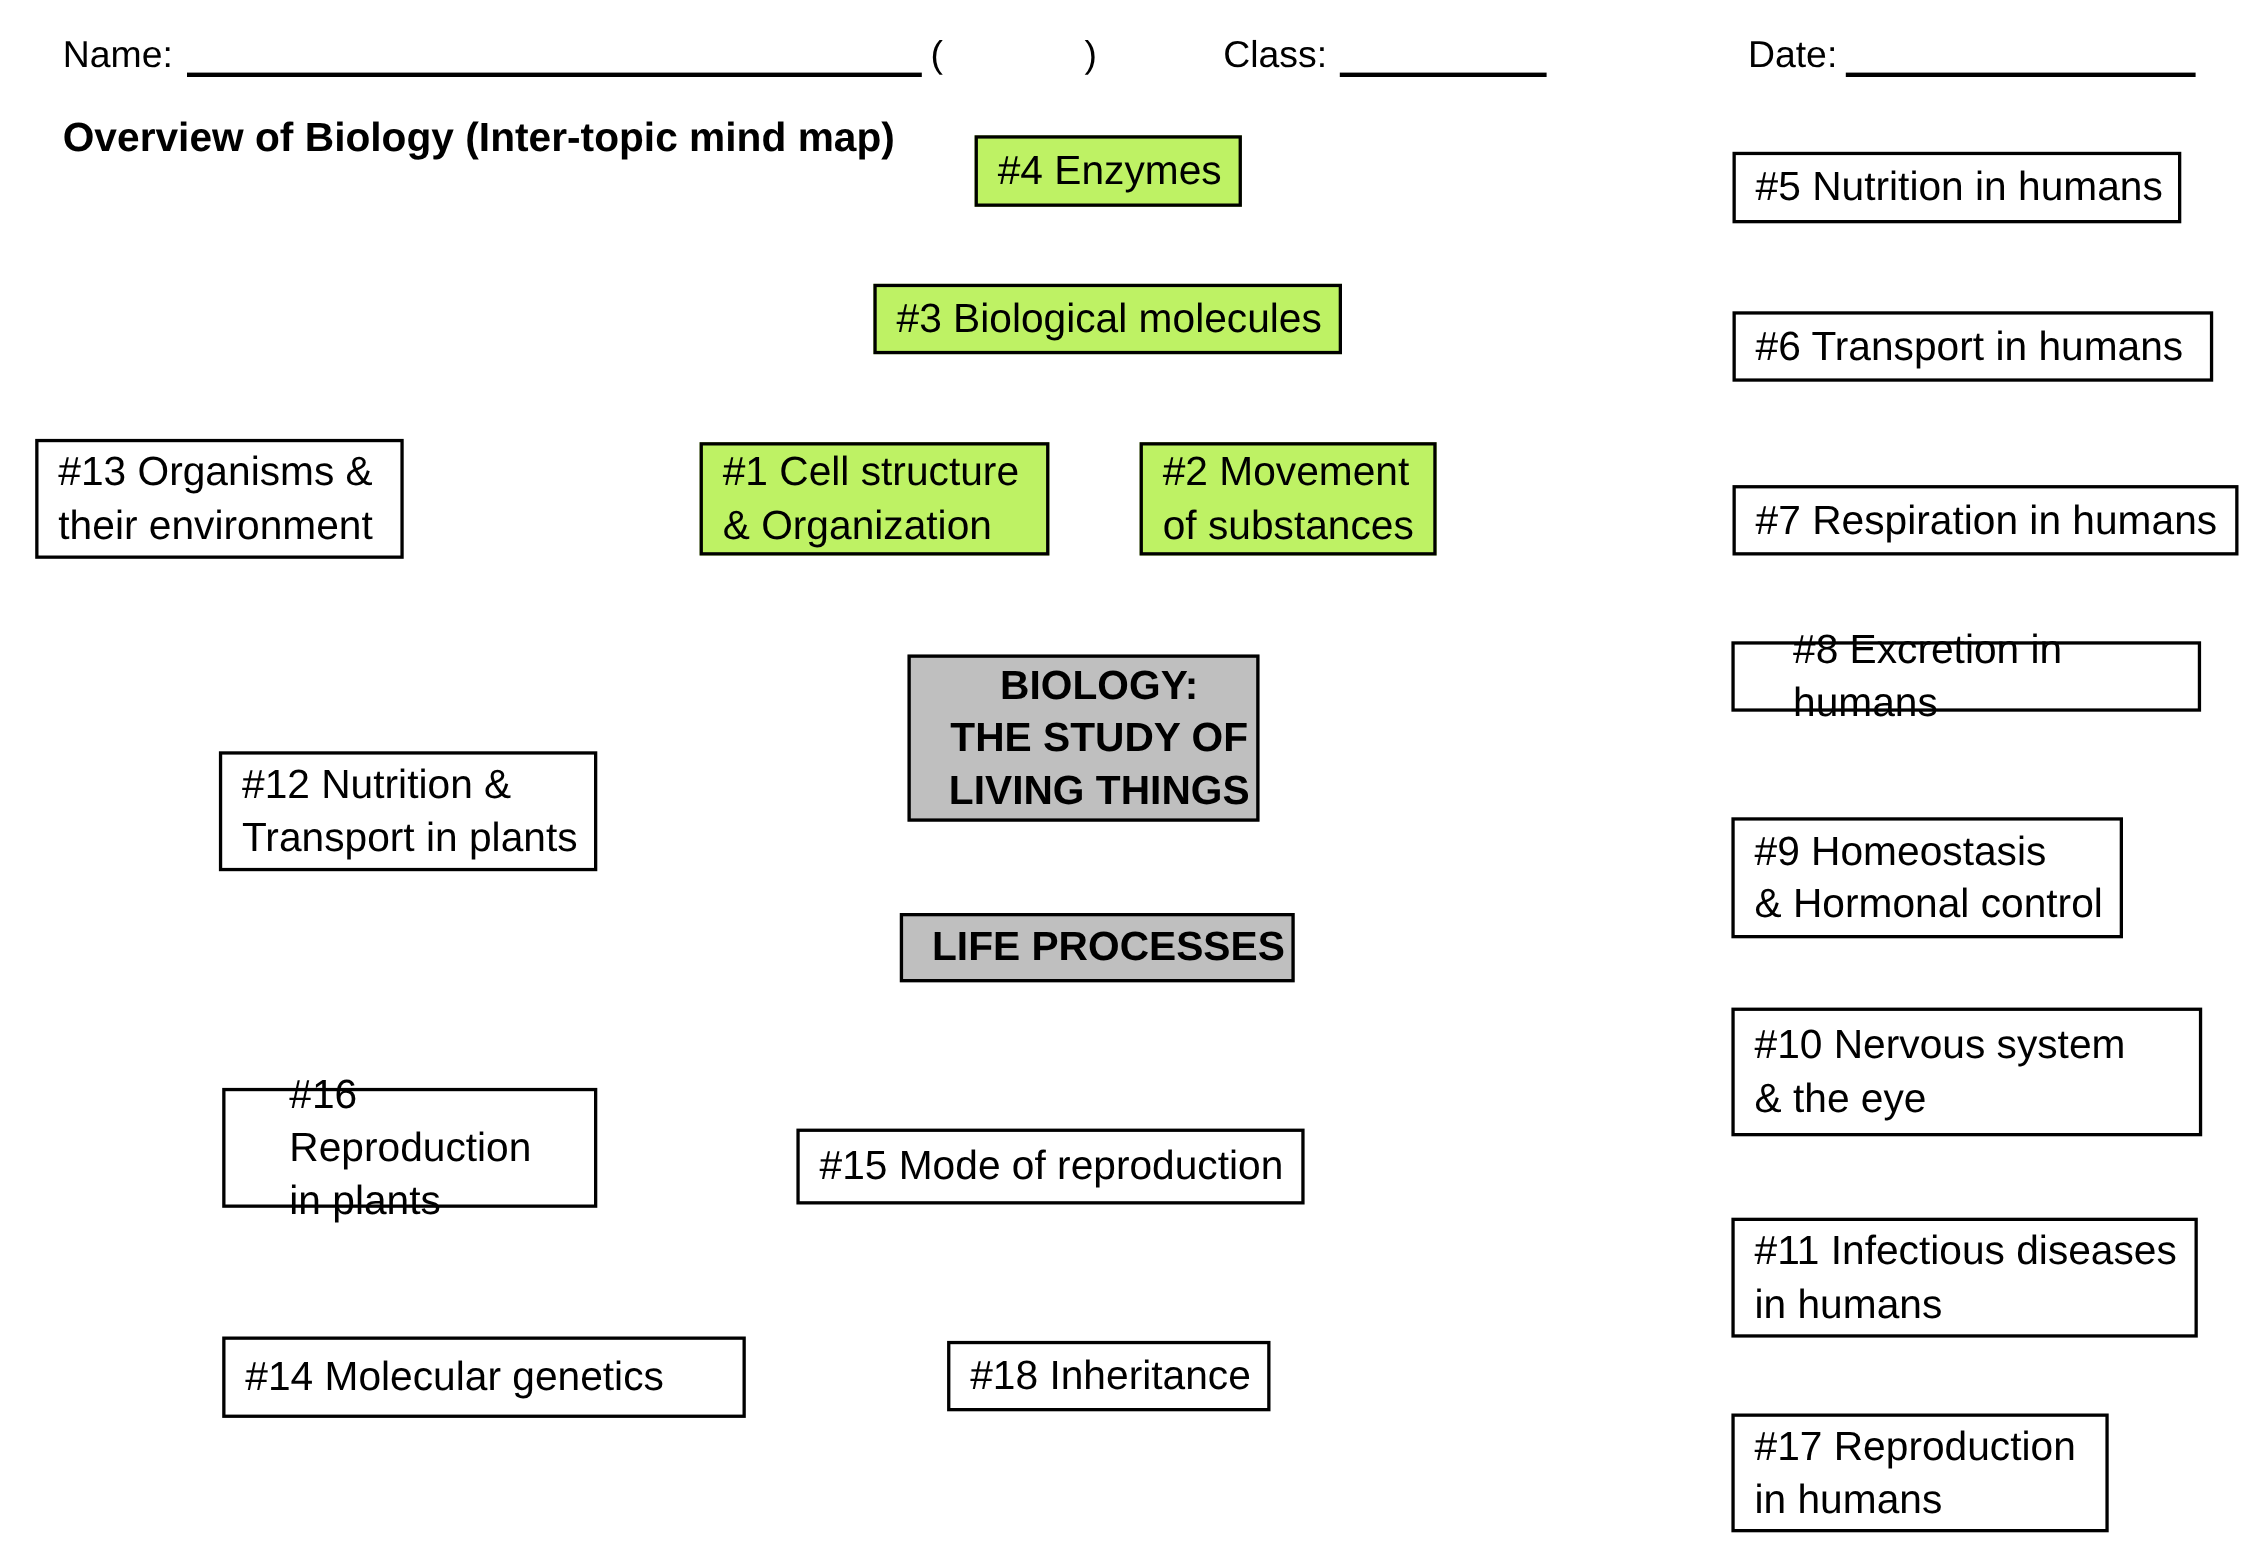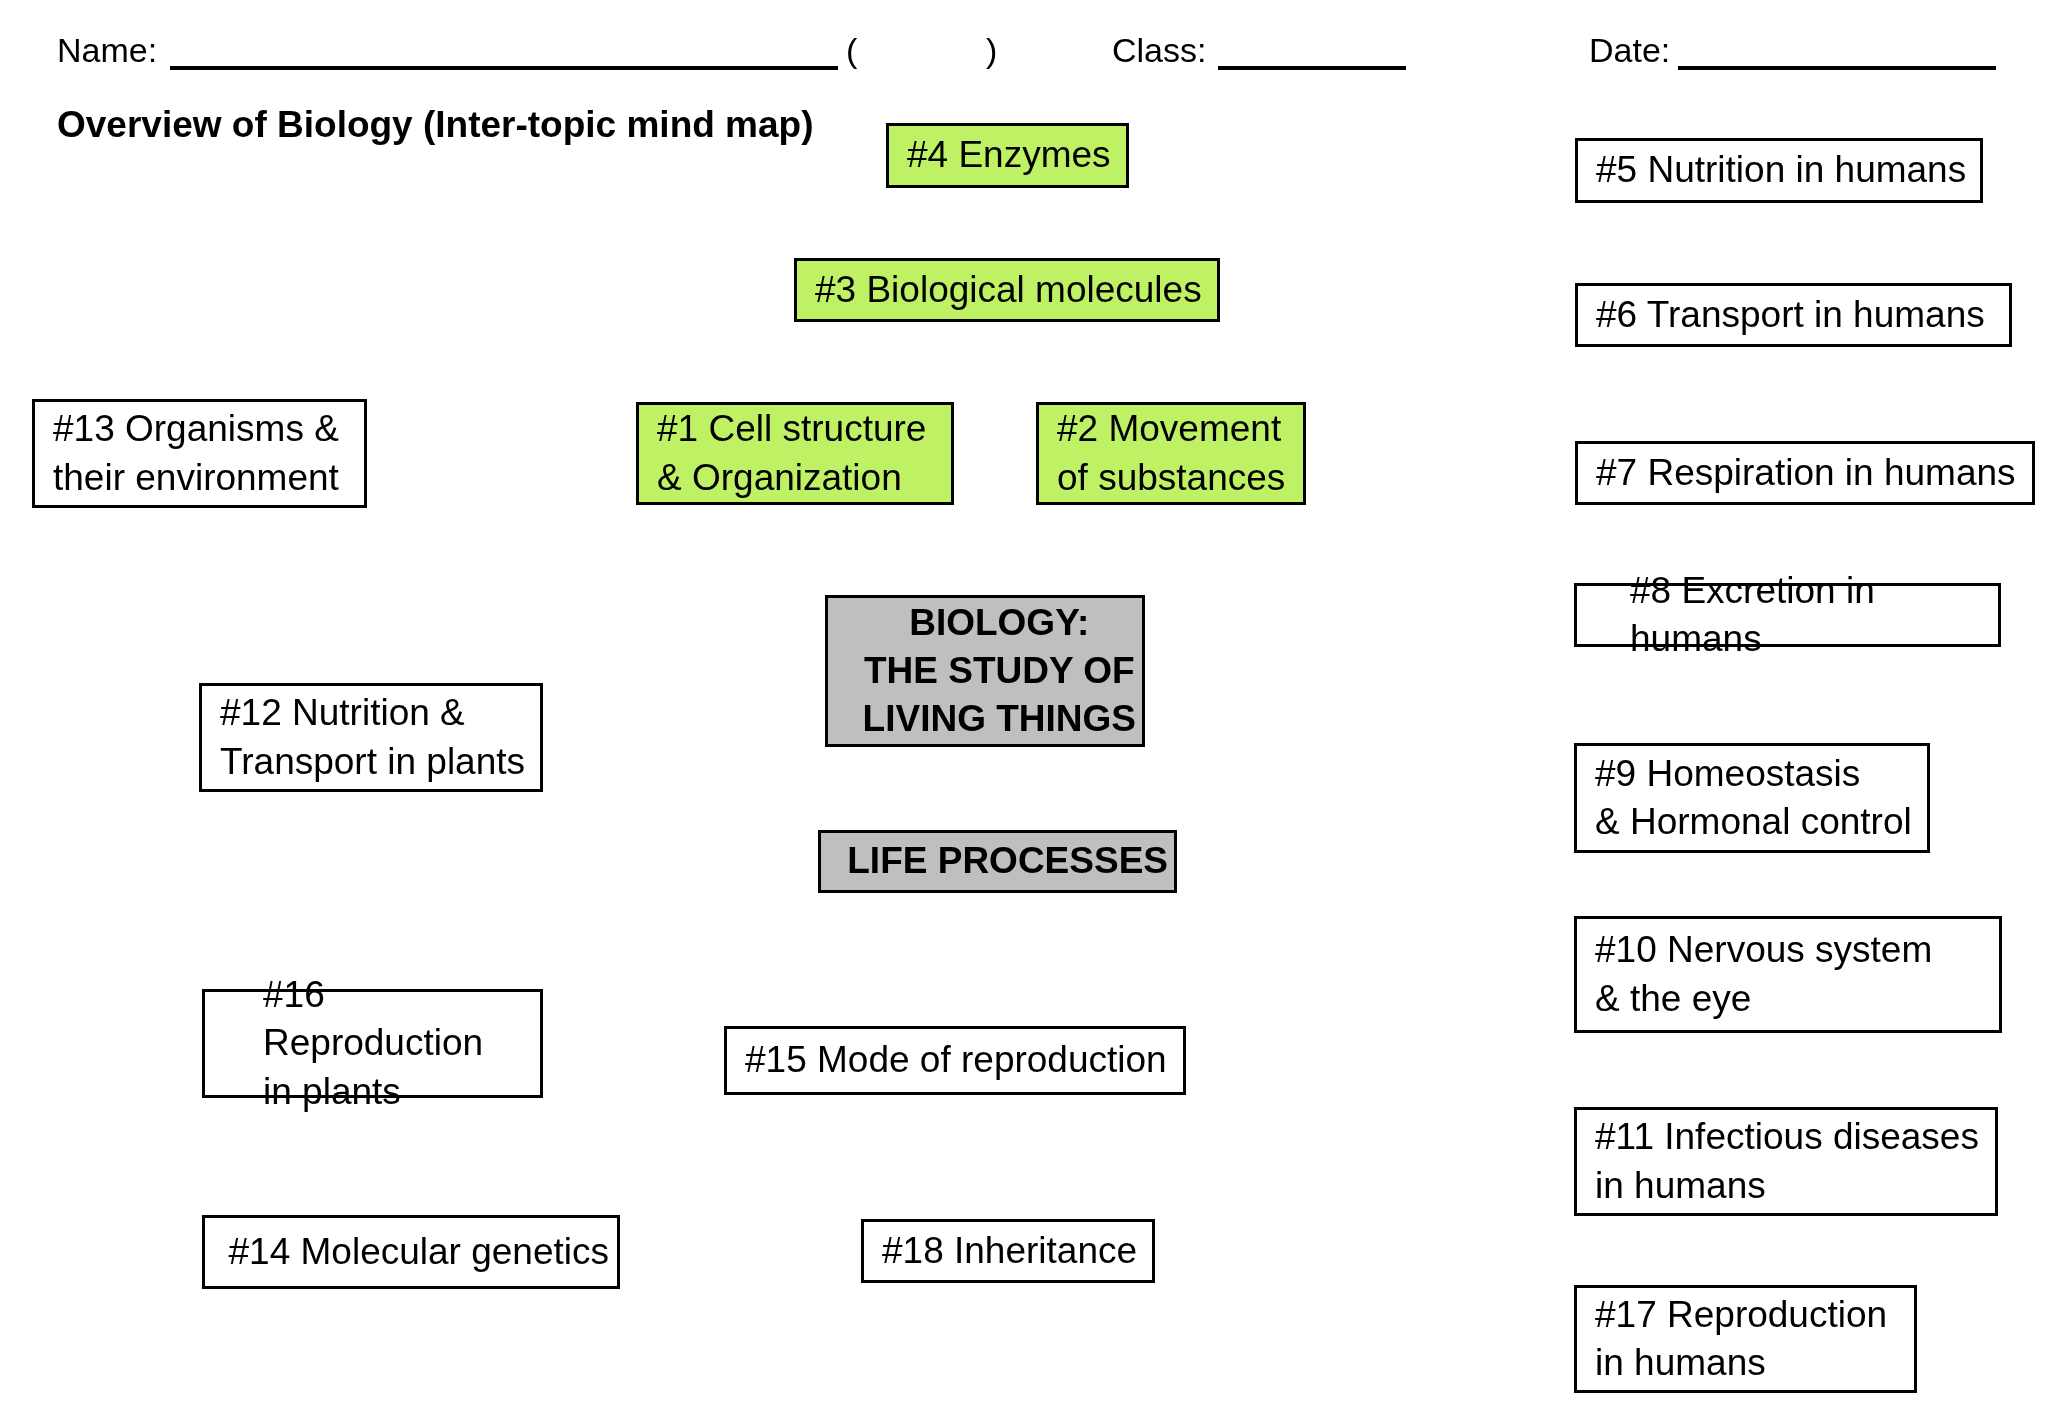--- a/index.html
+++ b/index.html
@@ -131,21 +131,21 @@
   </div>
 
   <div class="box white" style="left:199px; top:683px; width:344px; height:109px;">
     <span class="lbl">#12 Nutrition &amp;
 Transport in plants</span>
   </div>
   <div class="box white" style="left:32px; top:399px; width:335px; height:109px;">
     <span class="lbl">#13 Organisms &amp;
 their environment</span>
   </div>
-  <div class="box white" style="left:202px; top:1215px; width:418px; height:74px;justify-content:flex-end;">
+  <div class="box white" style="left:202px; top:1215px; width:476px; height:74px;">
     <span class="lbl">#14 Molecular genetics</span>
   </div>
   <div class="box white" style="left:724px; top:1026px; width:462px; height:69px;">
     <span class="lbl">#15 Mode of reproduction</span>
   </div>
   <div class="box white" style="left:202px; top:989px; width:341px; height:109px;padding-left:40px;">
     <span class="lbl">#16 Reproduction
 in plants</span>
   </div>
   <div class="box white" style="left:1574px; top:1285px; width:343px; height:108px;">

